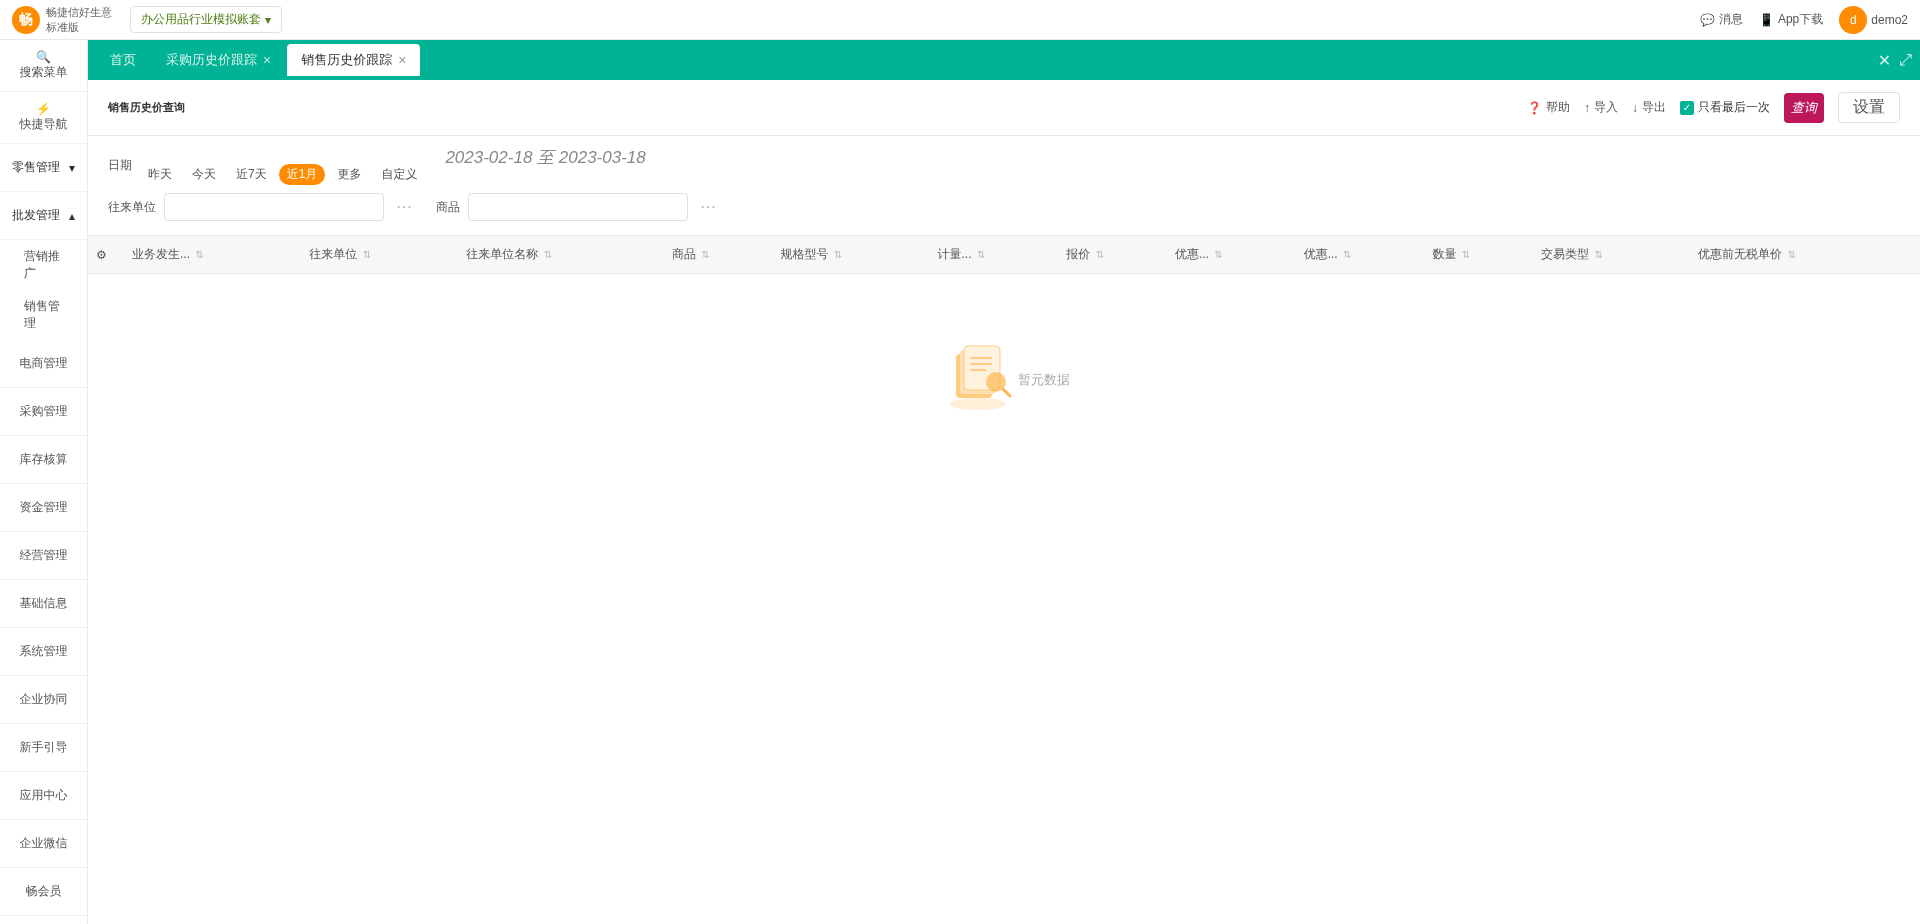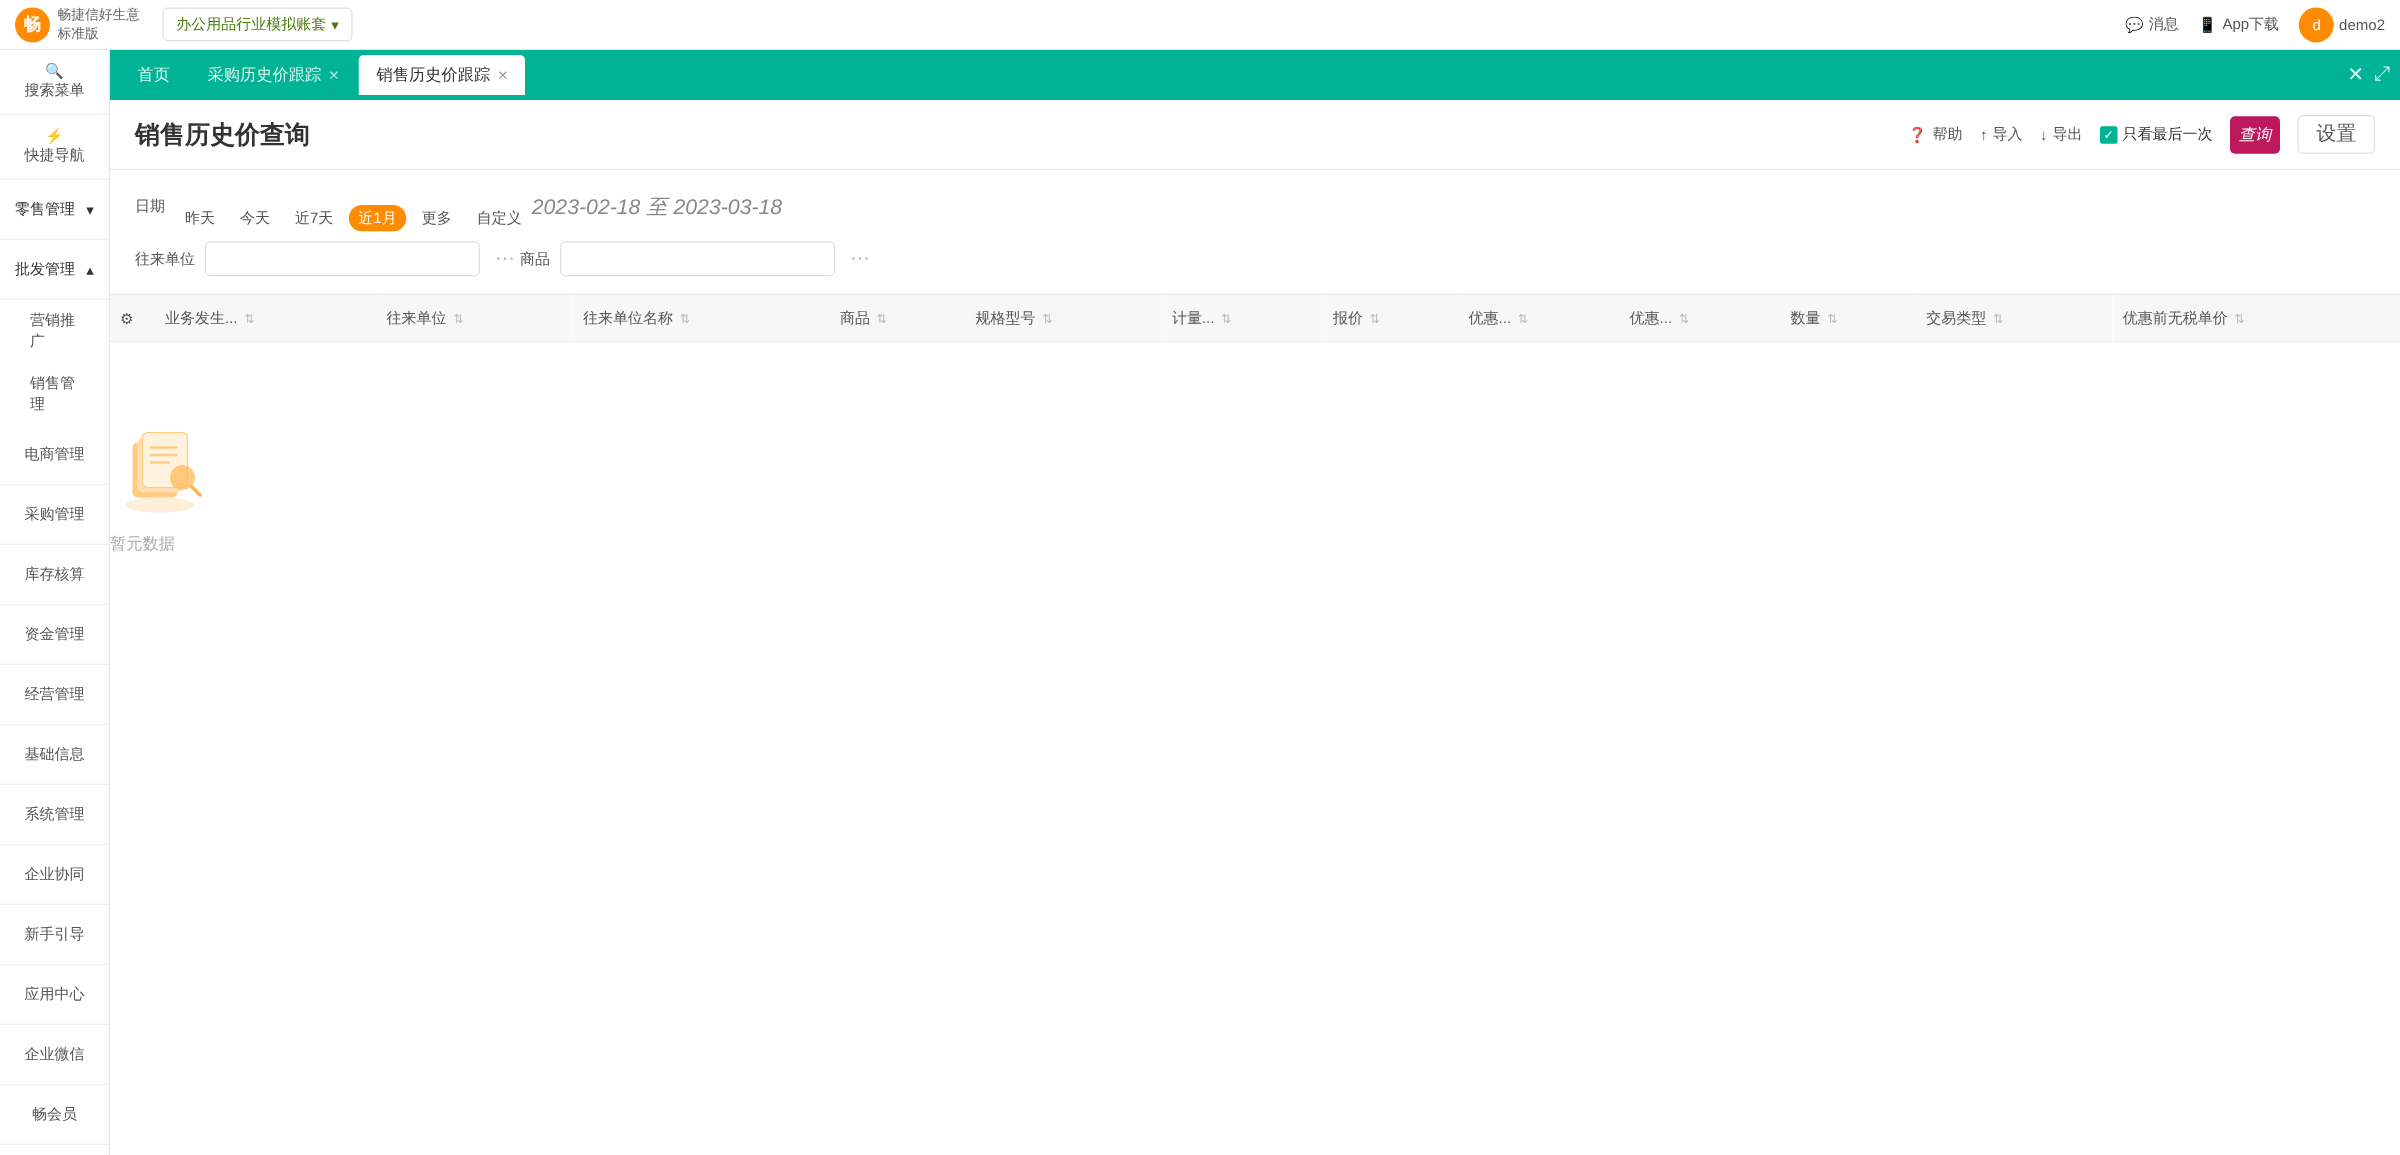--- a/index.html
+++ b/index.html
@@ -104,21 +104,21 @@
 
     
     .page-header {
       background: #fff;
       padding: 12px 20px;
       border-bottom: 1px solid #e8e8e8;
       display: flex;
       align-items: center;
       justify-content: space-between;
     }
-    .page-title { font-size: 20px; font-weight: 600; color: #333; }
+    .page-title { font-size: 11px; font-weight: 600; color: #333; }
     .page-header-actions { display: flex; align-items: center; gap: 14px; }
     .header-action { display: flex; align-items: center; gap: 4px; color: #555; font-size: 12px; cursor: pointer; }
     .header-action-checkbox { display: flex; align-items: center; gap: 4px; font-size: 12px; color: #333; }
     .checkbox-checked { width: 14px; height: 14px; background: #00b394; border-radius: 2px; display: flex; align-items: center; justify-content: center; color: white; font-size: 10px; }
     .query-btn {
       background: #be185d;
       color: white;
       border: none;
       padding: 6px 7px;
       border-radius: 4px;
@@ -135,21 +135,21 @@
       cursor: pointer;
       font-size: 16px;
     }
 
     
     .filter-bar {
       background: #fff;
       padding: 10px 20px 14px;
       border-bottom: 1px solid #e8e8e8;
     }
-    .filter-row { display: flex; align-items: center; flex-wrap: wrap; }
+    .filter-row { display: flex; gap: 20px; flex-wrap: wrap; }
     .filter-item { display: flex; align-items: center; gap: 8px; }
     .filter-label { color: #555; font-size: 12px; white-space: nowrap; }
     .date-range-btns { display: flex; gap: 4px; align-items: center; margin-top: 18px; }
     .date-btn { padding: 2px 8px; border-radius: 12px; font-size: 12px; cursor: pointer; color: #555; border: none; background: transparent; }
     .date-btn.active { background: #ff8c00; color: white; border-radius: 12px; }
     .filter-input {
       width: 220px;
       height: 28px;
       border: 1px solid #e0e0e0;
       border-radius: 4px;
@@ -173,21 +173,22 @@
       white-space: nowrap;
       position: relative;
     }
     thead th .sort-arrows { color: #bbb; font-size: 10px; margin-left: 2px; }
     .th-gear { width: 36px; }
 
     
     .empty-state {
       flex: 1;
       display: flex;
-      flex-direction: column;
+      flex-direction: row;
+      align-items: center;
       justify-content: center;
       padding: 60px 0;
       background: #fff;
     }
     .empty-icon {
       width: 80px;
       height: 80px;
       margin-bottom: 12px;
     }
     .empty-text { color: #aaa; font-size: 13px; }

